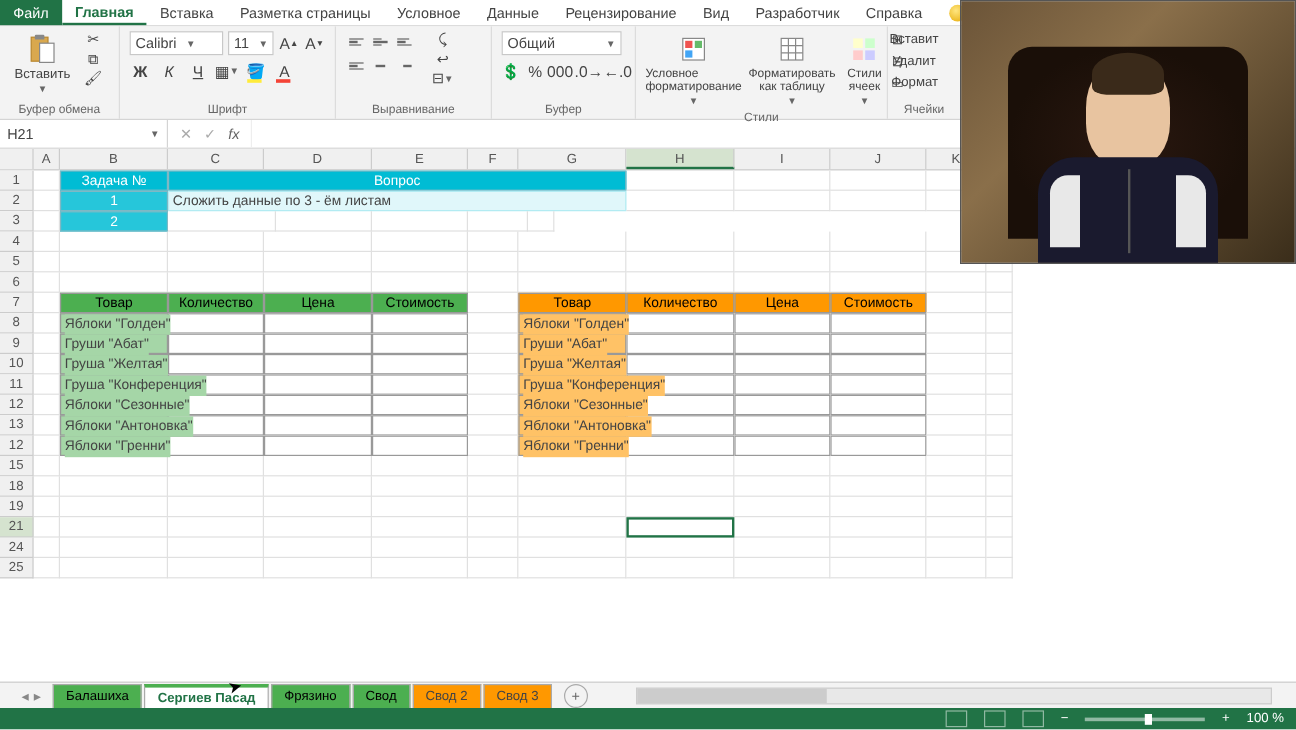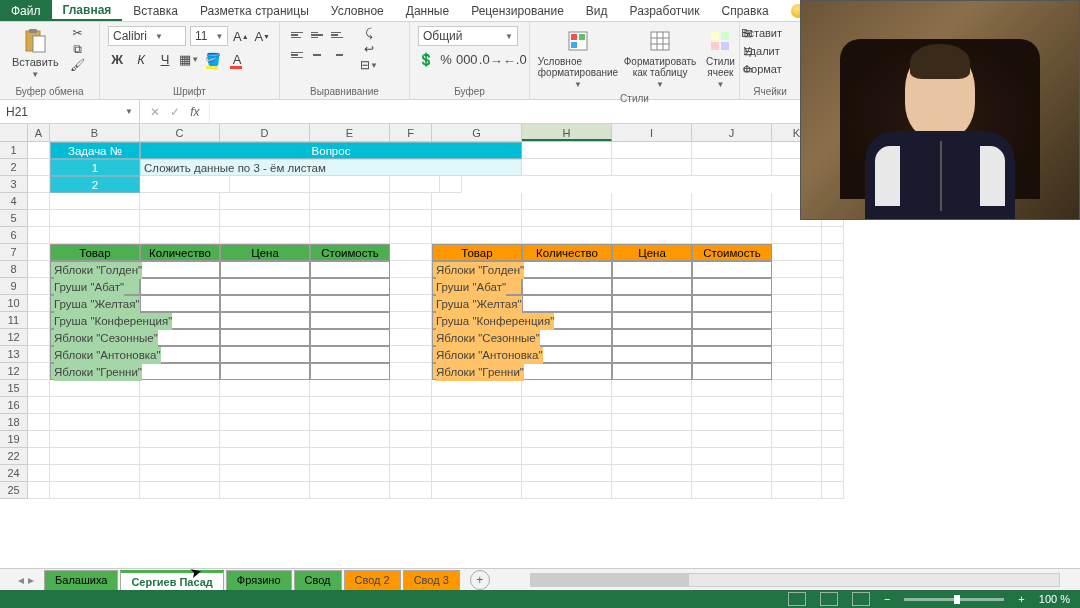--- a/index.html
+++ b/index.html
@@ -566,35 +566,20 @@
         <div class="cell" style="width: 80px;"></div>
         <div class="cell" style="width: 42px;"></div>
         <div class="cell" style="width: 90px;"></div>
         <div class="cell" style="width: 90px;"></div>
         <div class="cell" style="width: 80px;"></div>
         <div class="cell" style="width: 80px;"></div>
         <div class="cell" style="width: 50px;"></div>
         <div class="cell" style="width: 22px;"></div>
       </div>
       <div class="row">
-        <div class="rh">16</div>
-        <div class="cell" style="width: 22px;"></div>
-        <div class="cell" style="width: 90px;"></div>
-        <div class="cell" style="width: 80px;"></div>
-        <div class="cell" style="width: 90px;"></div>
-        <div class="cell" style="width: 80px;"></div>
-        <div class="cell" style="width: 42px;"></div>
-        <div class="cell" style="width: 90px;"></div>
-        <div class="cell" style="width: 90px;"></div>
-        <div class="cell" style="width: 80px;"></div>
-        <div class="cell" style="width: 80px;"></div>
-        <div class="cell" style="width: 50px;"></div>
-        <div class="cell" style="width: 22px;"></div>
-      </div>
-      <div class="row">
         <div class="rh">18</div>
         <div class="cell" style="width: 22px;"></div>
         <div class="cell" style="width: 90px;"></div>
         <div class="cell" style="width: 80px;"></div>
         <div class="cell" style="width: 90px;"></div>
         <div class="cell" style="width: 80px;"></div>
         <div class="cell" style="width: 42px;"></div>
         <div class="cell" style="width: 90px;"></div>
         <div class="cell" style="width: 90px;"></div>
         <div class="cell" style="width: 80px;"></div>
@@ -611,29 +596,29 @@
         <div class="cell" style="width: 80px;"></div>
         <div class="cell" style="width: 42px;"></div>
         <div class="cell" style="width: 90px;"></div>
         <div class="cell" style="width: 90px;"></div>
         <div class="cell" style="width: 80px;"></div>
         <div class="cell" style="width: 80px;"></div>
         <div class="cell" style="width: 50px;"></div>
         <div class="cell" style="width: 22px;"></div>
       </div>
       <div class="row">
-        <div class="rh">22</div>
-        <div class="cell" style="width: 22px;"></div>
-        <div class="cell" style="width: 90px;"></div>
-        <div class="cell" style="width: 80px;"></div>
-        <div class="cell" style="width: 90px;"></div>
-        <div class="cell" style="width: 80px;"></div>
-        <div class="cell" style="width: 42px;"></div>
-        <div class="cell" style="width: 90px;"></div>
-        <div class="cell" style="width: 90px;"></div>
+        <div class="rh" style="background: rgb(213, 227, 207);">21</div>
+        <div class="cell" style="width: 22px;"></div>
+        <div class="cell" style="width: 90px;"></div>
+        <div class="cell" style="width: 80px;"></div>
+        <div class="cell" style="width: 90px;"></div>
+        <div class="cell" style="width: 80px;"></div>
+        <div class="cell" style="width: 42px;"></div>
+        <div class="cell" style="width: 90px;"></div>
+        <div class="cell active-cell" style="width: 90px;"></div>
         <div class="cell" style="width: 80px;"></div>
         <div class="cell" style="width: 80px;"></div>
         <div class="cell" style="width: 50px;"></div>
         <div class="cell" style="width: 22px;"></div>
       </div>
       <div class="row">
         <div class="rh">24</div>
         <div class="cell" style="width: 22px;"></div>
         <div class="cell" style="width: 90px;"></div>
         <div class="cell" style="width: 80px;"></div>

